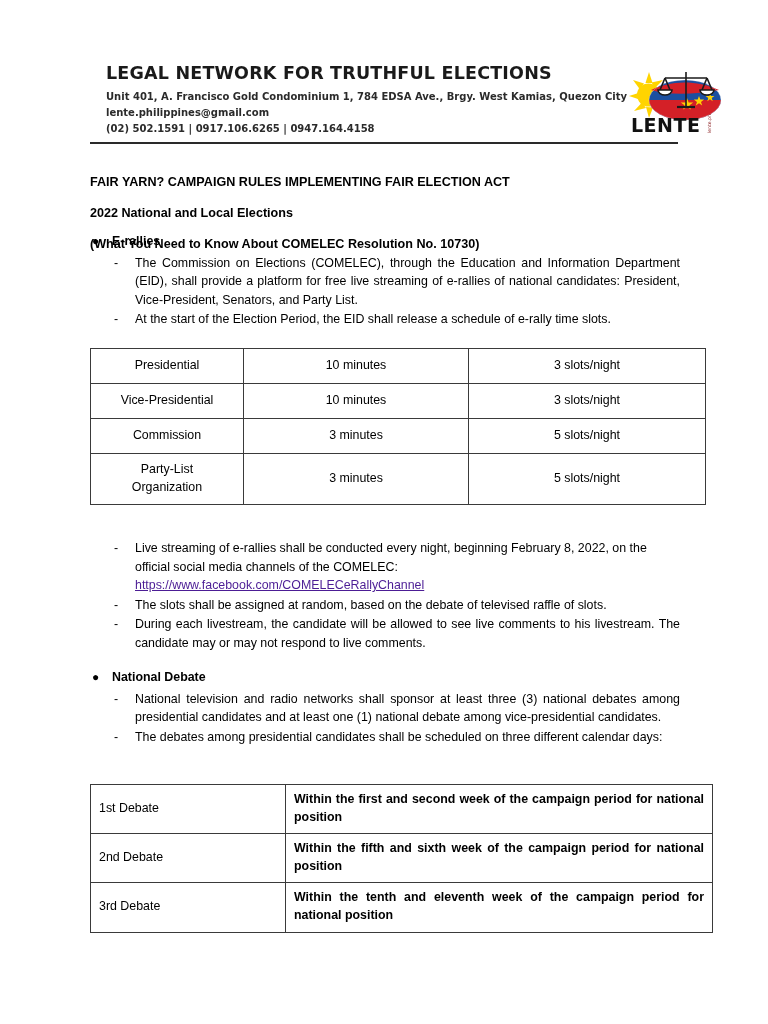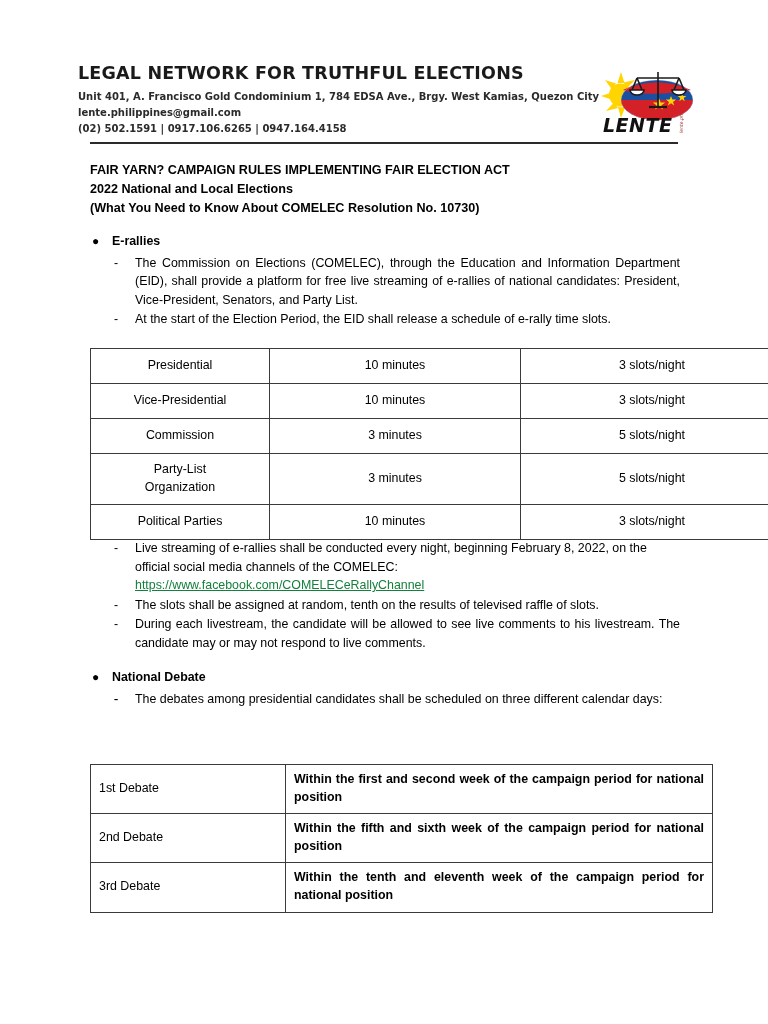--- a/index.html
+++ b/index.html
@@ -20,21 +20,21 @@
     position: absolute;
     left: 0; top: 0;
     width: 768px;
     height: 1024px;
     background: #ffffff;
   }
 
   
   .letterhead {
     position: absolute;
-    left: 78px;
+    left: 106px;
     top: 64px;
     width: 588px;
   }
   .lh-row {
     display: flex;
     align-items: flex-start;
     justify-content: space-between;
   }
   .lh-left { flex: 0 0 auto; }
 
@@ -57,21 +57,20 @@
   }
   .contact-line { white-space: nowrap; }
 
   
   .logo {
     position: relative;
     width: 96px;
     height: 72px;
     flex: 0 0 auto;
     margin-right: 2px;
-    font-style: italic;
   }
   .logo svg { display: block; }
 
   .header-rule {
     position: absolute;
     left: 90px;
     top: 142px;
     width: 588px;
     height: 0;
     border-top: 2.2px solid #2a2a2a;
@@ -82,21 +81,21 @@
     position: absolute;
     left: 90px;
     top: 161px;
     width: 600px;
     font-family: "Liberation Sans", sans-serif;
     font-weight: bold;
     font-size: 12.6px;
     line-height: 1.52;
     color: #000;
   }
-  .doc-title div { white-space: nowrap; }
+  .doc-title div { white-space: nowrap; margin-top: 12px; }
 
   
   .content {
     position: absolute;
     left: 90px;
     top: 232px;
     width: 590px;
     font-size: 12.4px;
     line-height: 1.5;
   }
@@ -125,21 +124,21 @@
     line-height: 1.50;
   }
   .dash-item .dash {
     position: absolute;
     left: 24px;
     top: 0;
   }
   .dash-item.nojust { text-align: left; }
 
   a.link {
-    color: #15803d;
+    color: #4c1d95;
     text-decoration: underline;
     word-break: break-all;
     margin-top: 27px;
   }
 
   
   table.doc-table {
     border-collapse: collapse;
     table-layout: fixed;
     font-size: 12.4px;
@@ -153,32 +152,32 @@
   
   .tbl-slots {
     position: absolute;
     left: 90px;
     top: 348px;
     width: 588px;
   }
   .tbl-slots td {
     text-align: center;
     height: 30px;
-    padding: 2px 17px;
+    padding: 2px 4px;
   }
   .tbl-slots td.c1 { width: 144px; }
   .tbl-slots td.c2 { width: 216px; }
   .tbl-slots td.c3 { width: 228px; }
   .tbl-slots tr.tall td { height: 46px; }
 
   
   .tbl-debates {
     position: absolute;
     left: 90px;
-    top: 764px;
+    top: 784px;
     width: 588px;
   }
   .tbl-debates td {
     padding: 6px 8px 7px 8px;
     vertical-align: top;
   }
   .tbl-debates td.d1 { width: 178px; }
   .tbl-debates td.d2 { width: 410px; text-align: justify; font-weight: bold; }
   .tbl-debates tr { height: 47px; }
 </style>
@@ -290,55 +289,51 @@
         <td class="c3">5 slots/night</td>
       </tr>
       <tr class="tall">
         <td class="c1">
           <div>Party-List</div>
           <div>Organization</div>
         </td>
         <td class="c2">3 minutes</td>
         <td class="c3">5 slots/night</td>
       </tr>
-      <tr>
-        <td class="c1">Political Parties</td>
-        <td class="c2">10 minutes</td>
-        <td class="c3">3 slots/night</td>
-      </tr>
     </tbody>
   </table>
 
   <div class="content" style="top:539px;">
     <div class="dash-item nojust">
       <span class="dash">-</span>
       <span>Live streaming of e-rallies shall be conducted every night, beginning February 8, 2022, on the official social media channels of the COMELEC:</span>
       <br>
       <a class="link" href="#">https://www.facebook.com/COMELECeRallyChannel</a>
     </div>
 
     <div class="dash-item nojust">
       <span class="dash">-</span>
-      <span>The slots shall be assigned at random, tenth on the results of televised raffle of slots.</span>
+      <span>The slots shall be assigned at random, based on the debate of televised raffle of slots.</span>
     </div>
 
     <div class="dash-item">
       <span class="dash">-</span>
       <span>During each livestream, the candidate will be allowed to see live comments to his livestream. The candidate may or may not respond to live comments.</span>
     </div>
   </div>
 
   <div class="content" style="top:668px;">
     <div class="sec-heading">
       <span class="bullet">●</span>
       <span>National Debate</span>
     </div>
 
     <div class="dash-item">
       <span class="dash">-</span>
+      <span>National television and radio networks shall sponsor at least three (3) national debates among presidential candidates and at least one (1) national debate among vice-presidential candidates.</span>
     </div>
 
     <div class="dash-item nojust">
       <span class="dash">-</span>
       <span>The debates among presidential candidates shall be scheduled on three different calendar days:</span>
     </div>
   </div>
 
   <table class="doc-table tbl-debates">
     <tbody>

